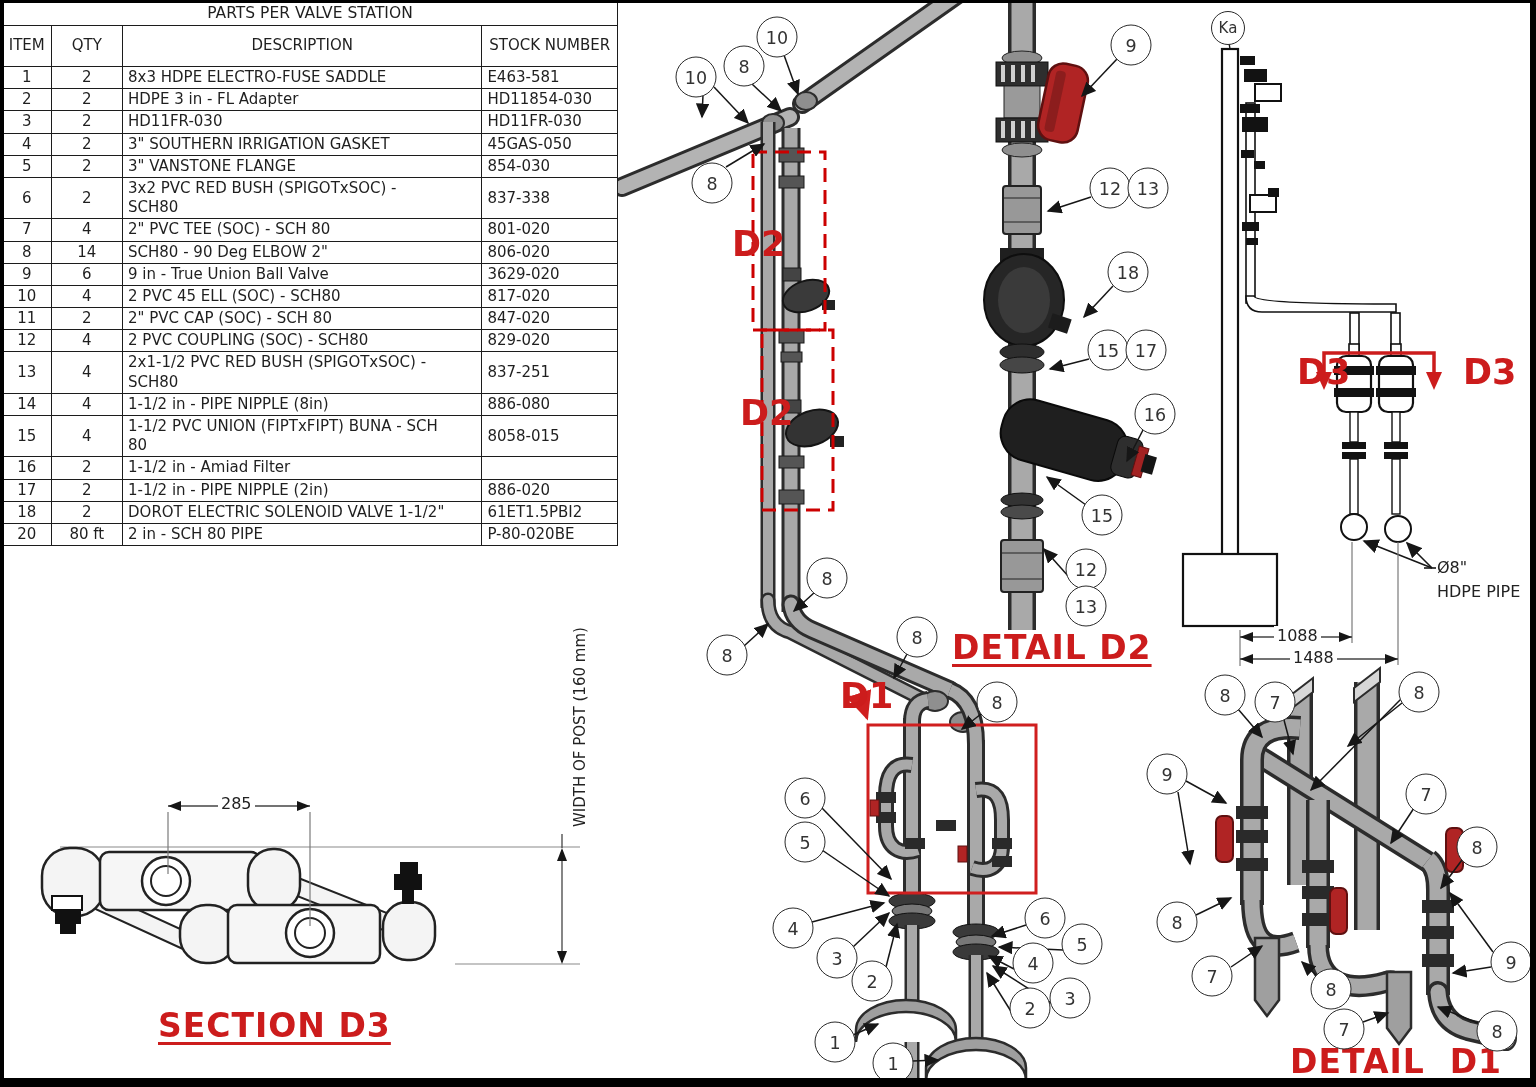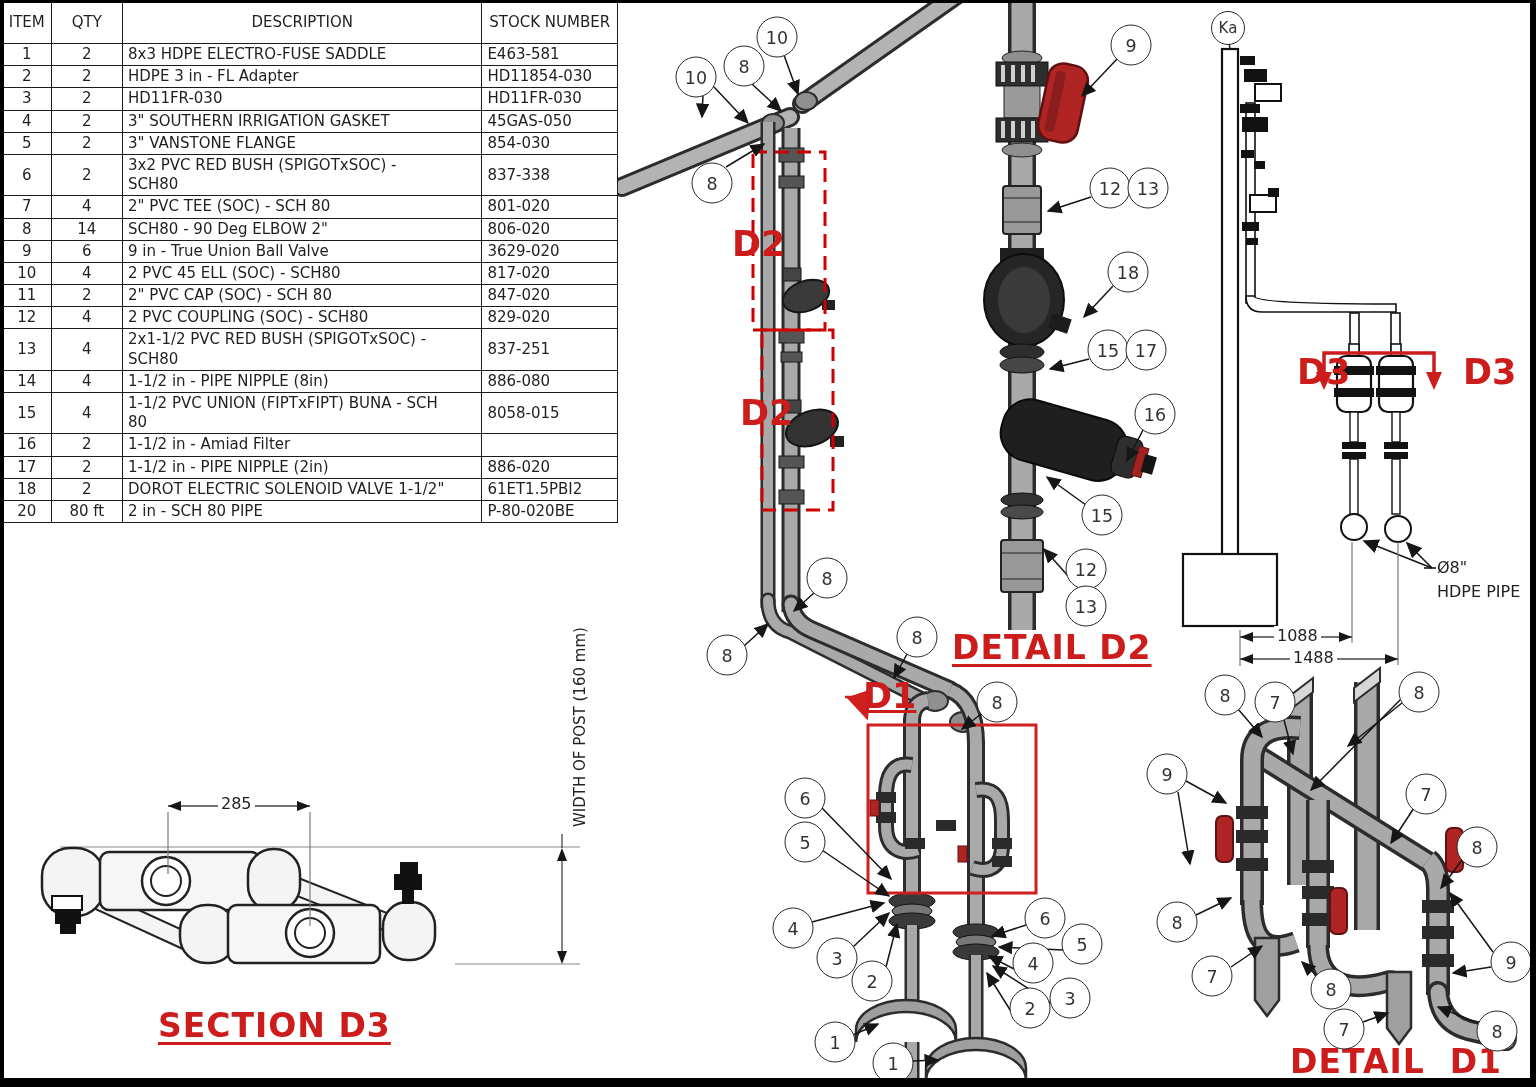--- a/index.html
+++ b/index.html
@@ -33,20 +33,23 @@
            transform:translate(-50%,-50%);box-sizing:border-box;}
   .balloon.sm{width:34px;height:34px;font-size:15px;}
 </style>
 </head>
 <body>
 
 <div id="sheet">
 
   <table id="parts">
     <thead>
+      <tr class="title-row">
+        <th colspan="4">PARTS PER VALVE STATION</th>
+      </tr>
       <tr class="head-row">
         <th>ITEM</th>
         <th>QTY</th>
         <th>DESCRIPTION</th>
         <th>STOCK NUMBER</th>
       </tr>
     </thead>
     <tbody>
         <tr>
           <td class="c-item">1</td>
@@ -477,21 +480,21 @@
       <line x1="1318" y1="977" x2="1302" y2="962" marker-end="url(#ah)"></line>
       <line x1="1493" y1="952" x2="1450" y2="893" marker-end="url(#ah)"></line>
       <line x1="1491" y1="967" x2="1453" y2="973" marker-end="url(#ah)"></line>
       <line x1="1363" y1="1022" x2="1388" y2="1013" marker-end="url(#ah)"></line>
       <line x1="1478" y1="1023" x2="1438" y2="1007" marker-end="url(#ah)"></line>
     </g>
   </svg>
 
   <div class="lbl small-red" style="left:716px;top:224px;">D2</div>
   <div class="lbl small-red" style="left:724px;top:393px;">D2</div>
-  <div class="lbl small-red" style="left:847px;top:676px;text-decoration:underline;">D1</div>
+  <div class="lbl small-red" style="left:824px;top:676px;">D1</div>
   <div class="lbl small-red" style="left:1281px;top:352px;">D3</div>
   <div class="lbl small-red" style="left:1447px;top:352px;">D3</div>
   <div class="lbl view-title underlined" style="left:952px;top:628px;">DETAIL D2</div>
   <div class="lbl view-title pre" style="left:1290px;top:1042px;">DETAIL  D1</div>
   <div class="lbl view-title underlined" style="left:158px;top:1006px;">SECTION D3</div>
 
   <div class="dim" style="left:218px;top:794px;">285</div>
   <div class="dim" style="left:1274px;top:626px;">1088</div>
   <div class="dim" style="left:1290px;top:648px;">1488</div>
   <div class="dim" style="left:1434px;top:558px;background:transparent;">Ø8"</div>

